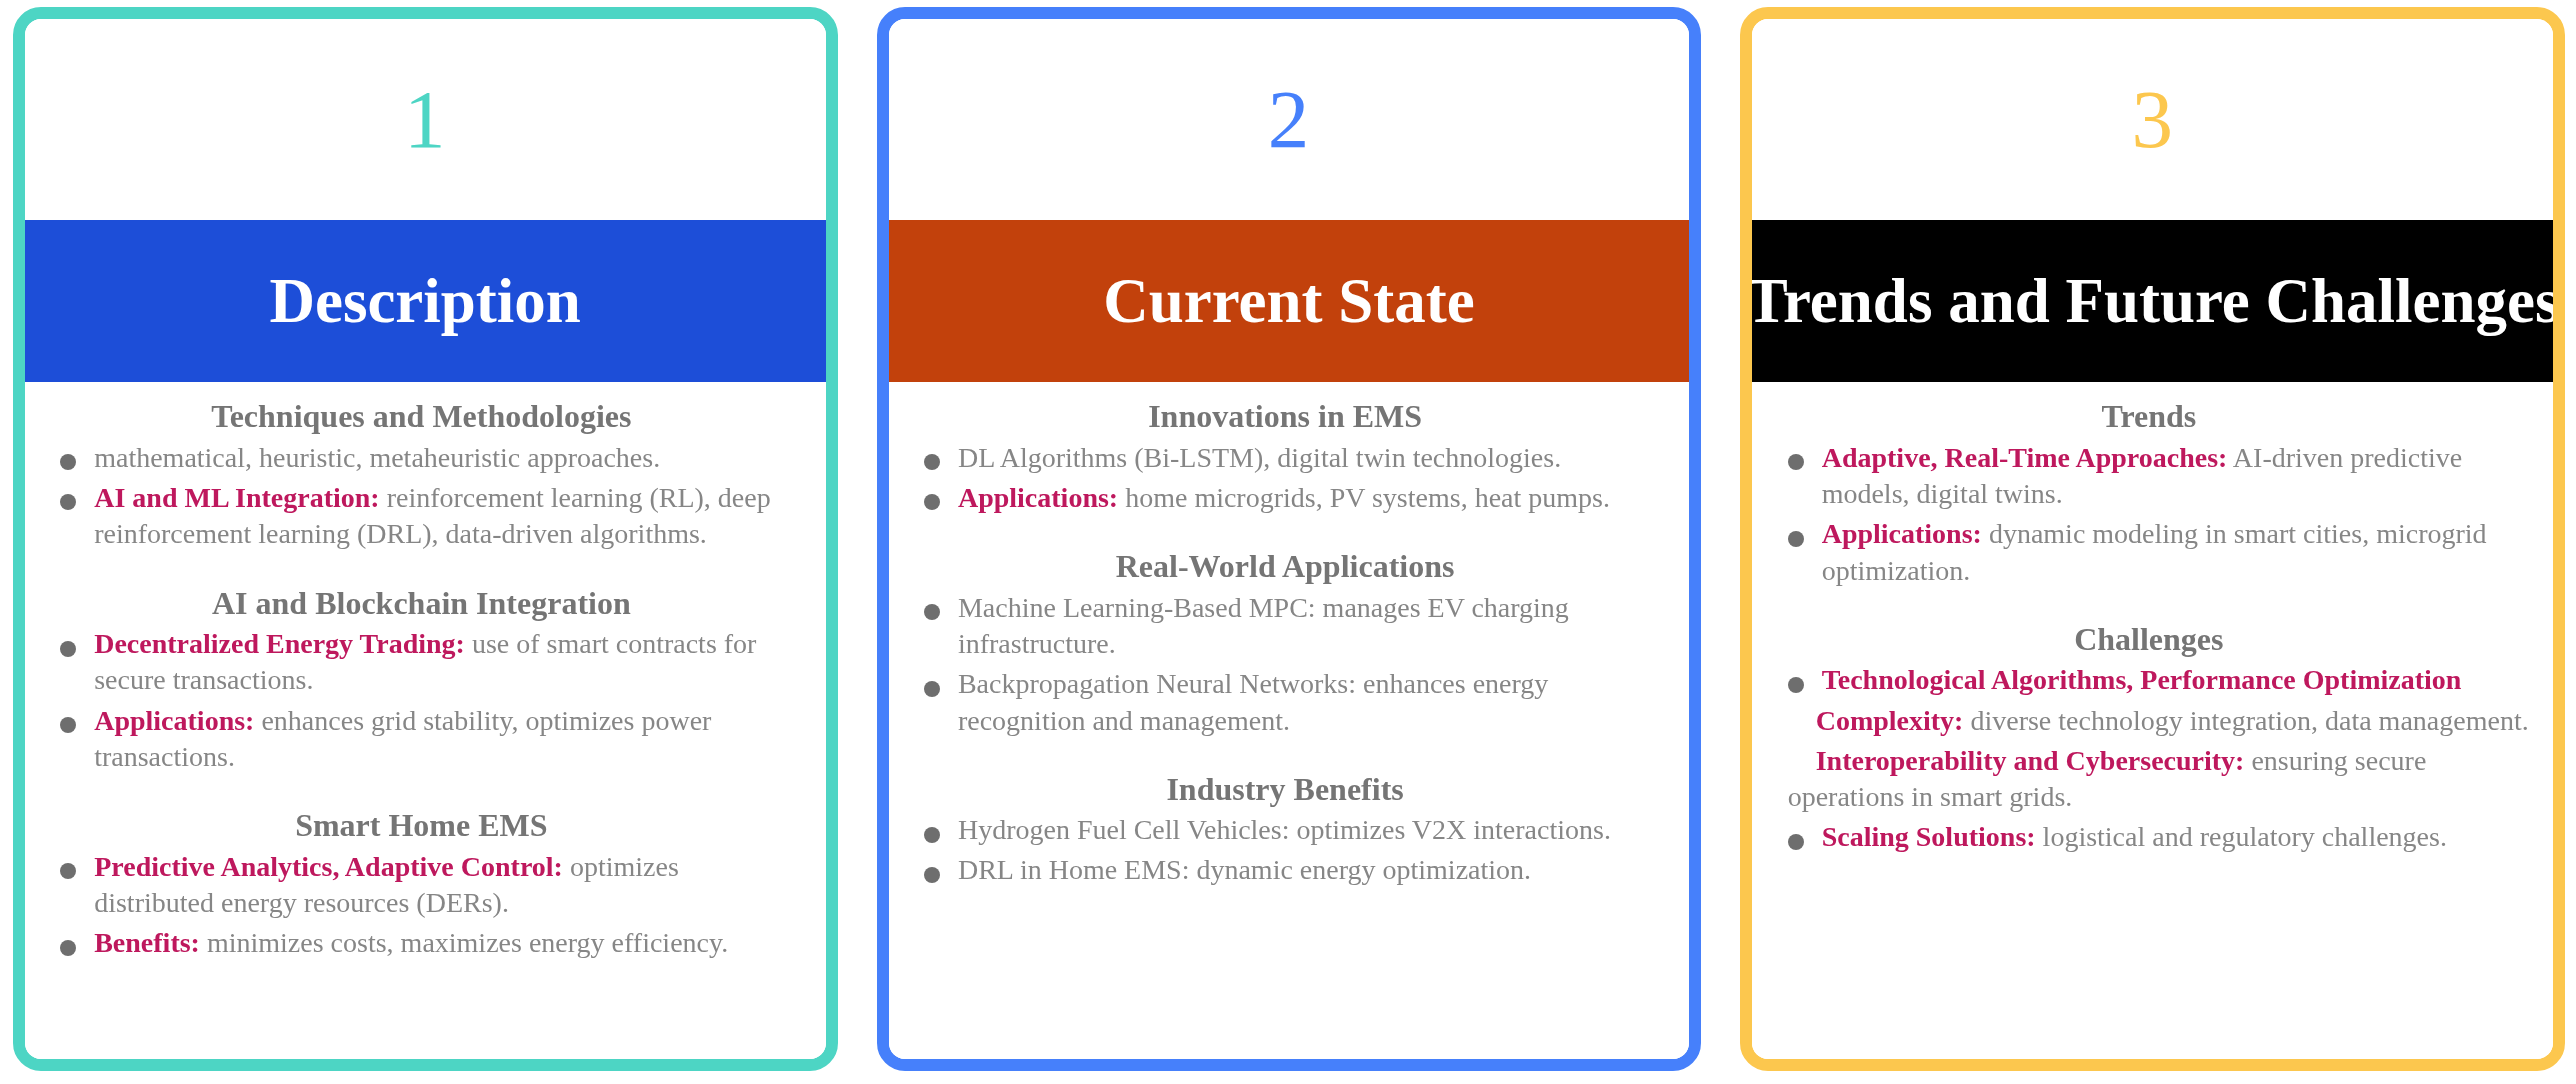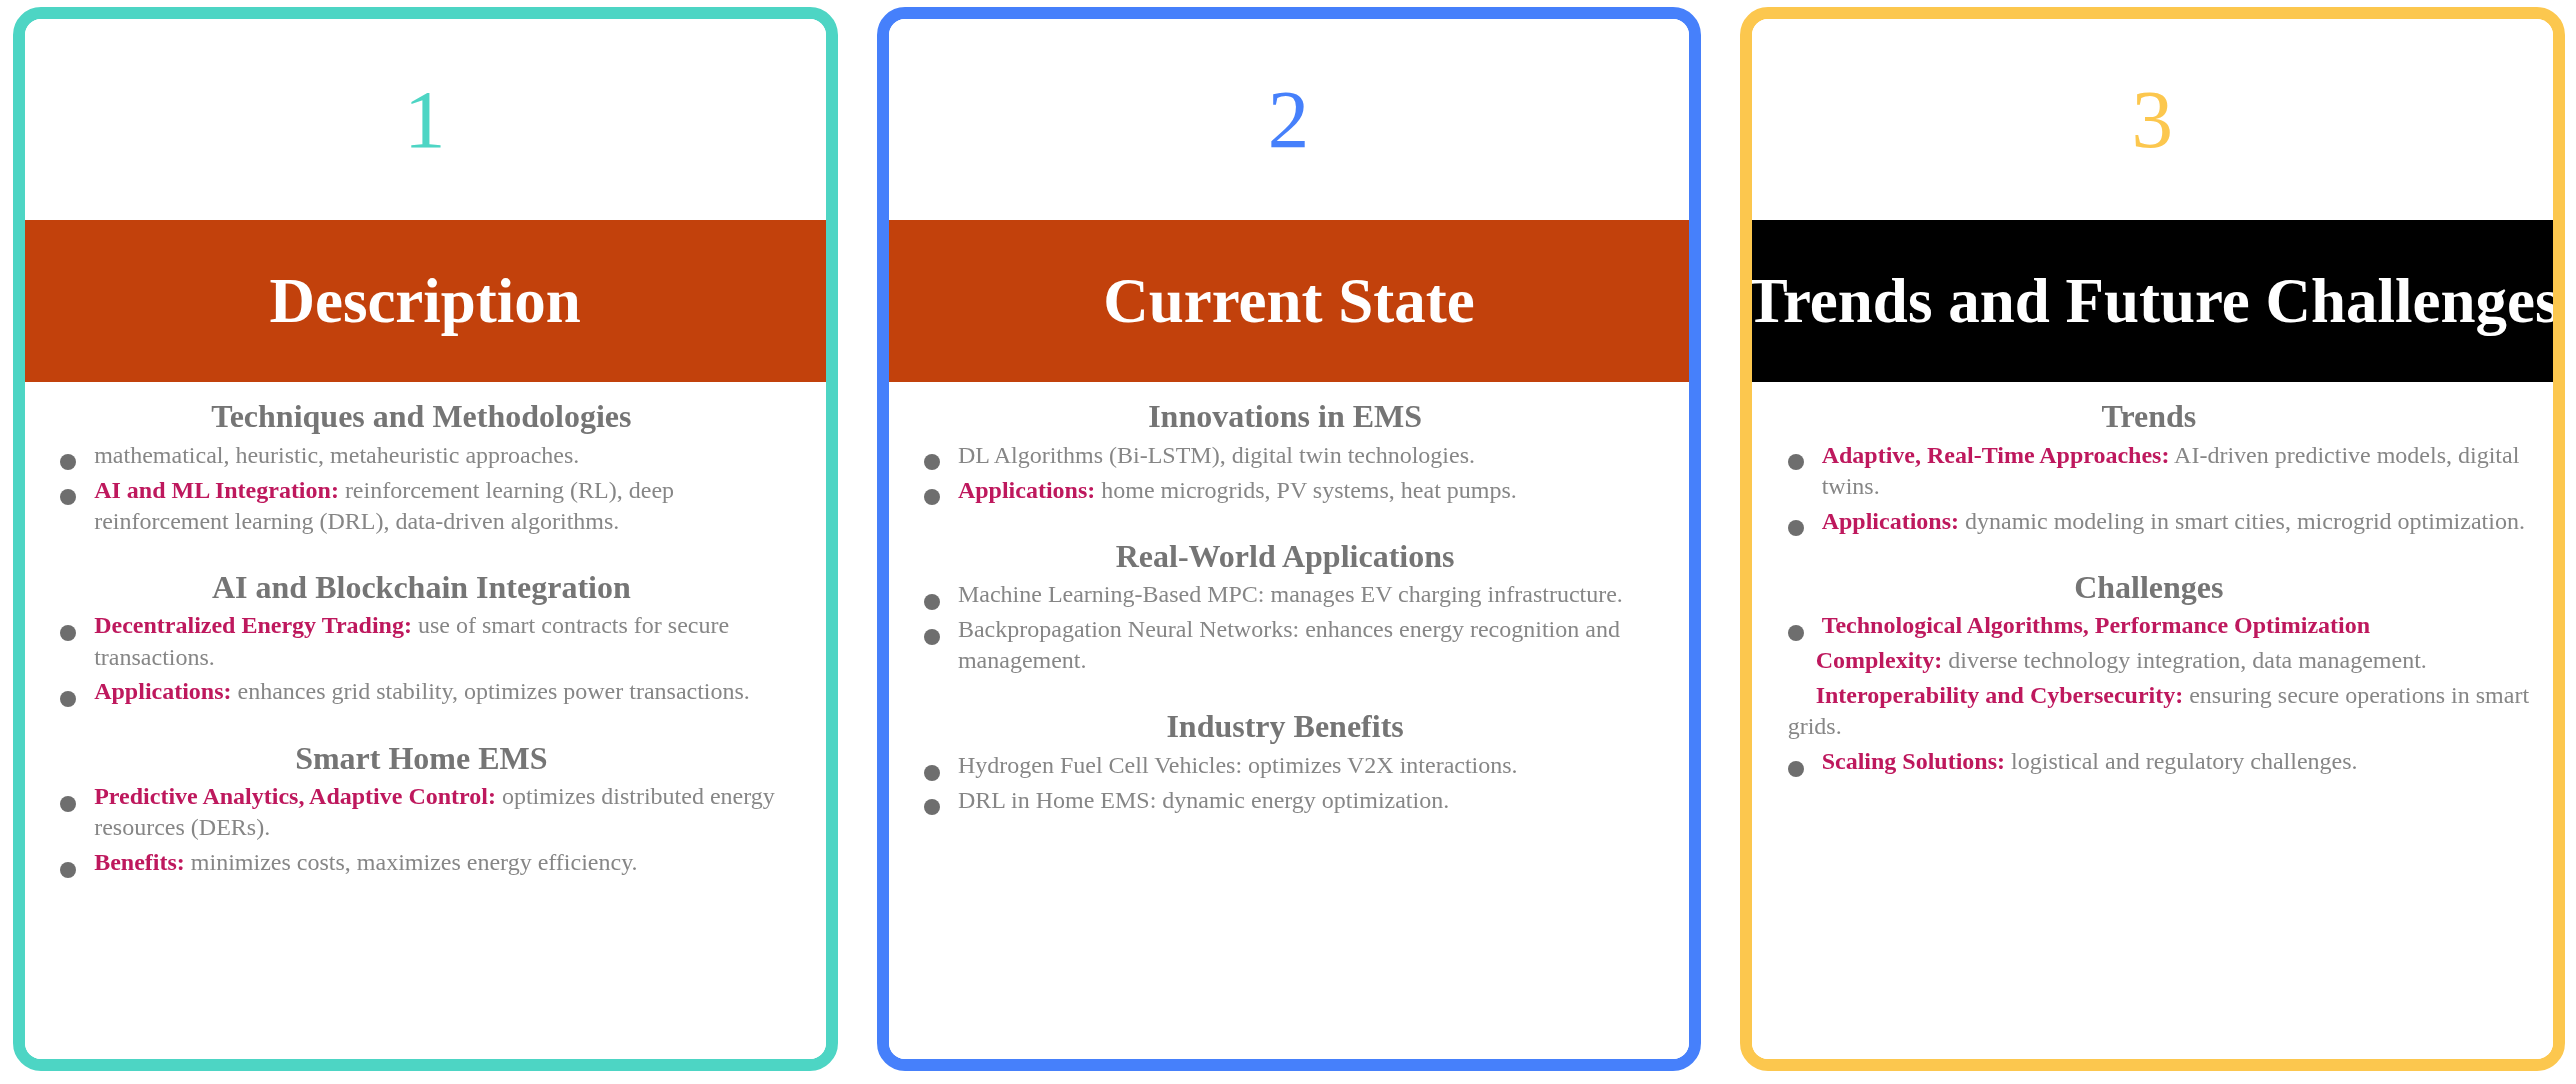--- a/index.html
+++ b/index.html
@@ -88,21 +88,21 @@
     margin: 0 0 3.7px 0;
   }
   ul.bullets {
     list-style: none;
     margin: 0;
     padding: 0;
   }
   ul.bullets li {
     position: relative;
     padding-left: 56px;
-    font-size: 24px;
+    font-size: 28px;
     line-height: 1.30;
     color: #7d7d7d;
     margin: 0 0 3.7px 0;
   }
   ul.bullets li::before {
     content: "";
     position: absolute;
     left: 22px;
     top: 14.6px;
     width: 16px;
@@ -122,21 +122,21 @@
   .lead {
     font-weight: 700;
     color: #be185d;
   }
   .rest {
     font-weight: 400;
     color: #868686;
   }
   
   .card.accent-teal { border-color: #4dd5c4; }
-  .card.accent-teal .card-title-band { background: #c2410c; }
+  .card.accent-teal .card-title-band { background: #1d4ed8; }
   .card.accent-teal .card-number { color: #4dd5c4; }
   .card.accent-blue { border-color: #4680fb; }
   .card.accent-blue .card-title-band { background: #c2410c; }
   .card.accent-blue .card-number { color: #4680fb; }
   .card.accent-amber { border-color: #fcc74e; }
   .card.accent-amber .card-title-band { background: #000000; }
   .card.accent-amber .card-number { color: #fcc74e; }
 </style>
 </head>
 <body>

